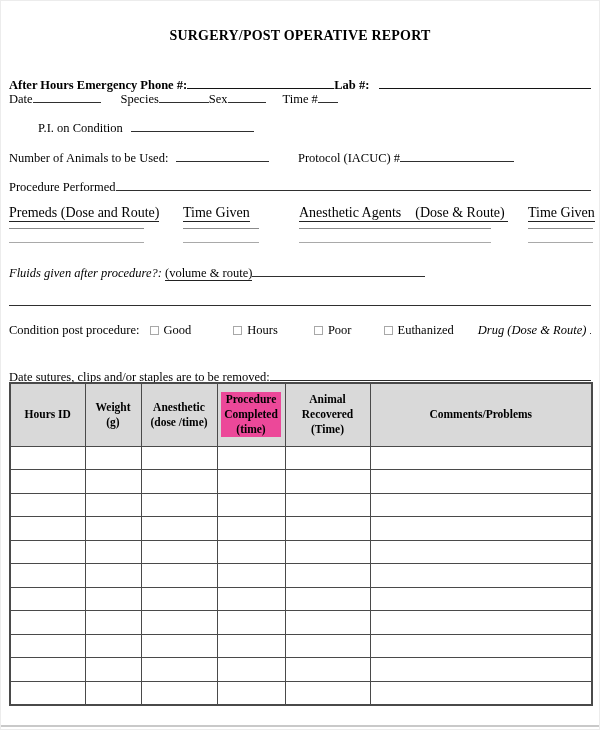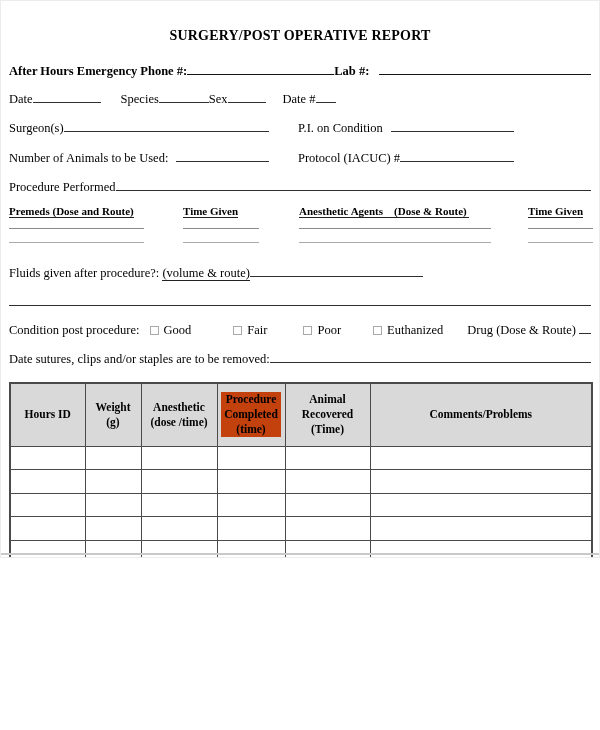--- a/index.html
+++ b/index.html
@@ -3,42 +3,42 @@
 <meta charset="utf-8">
 <style>
   * { margin:0; padding:0; box-sizing:border-box; }
   html,body { background:#fff; }
   body {
     width:600px; height:730px;
     font-family:"Liberation Serif","DejaVu Serif",serif;
     color:#000;
   }
   .page {
-    position:relative; width:600px; height:558px;
+    position:relative; width:600px; height:730px;
     background:#fff; border:1px solid #ececec; overflow:hidden;
   }
   .title {
     position:absolute; top:27px; left:0; right:0;
     text-align:center; font-size:14px; font-weight:bold; letter-spacing:.2px;
   }
   .row {
     position:absolute; left:8px; right:8px;
     display:flex; align-items:baseline; font-size:12.5px; line-height:1.15;
   }
   .b { font-weight:bold; }
-  .pre { white-space:pre; }
+  .pre { white-space:pre;font-style:italic; }
   .line {
     display:inline-block; height:13px; flex:0 0 auto;
     border-bottom:1px solid #2f2f2f;
   }
   .line.dark { border-bottom-width:1.5px; border-bottom-color:#141414; }
   .grow { flex:1 1 auto; }
   .colbox { display:flex; align-items:baseline; }
   .ul { border-bottom:1px solid #222; white-space:pre; }
-  .hcol { position:absolute; font-size:11px;font-weight:bold; }
+  .hcol { position:absolute; font-size:14px; }
   .rule {
     position:absolute; height:0; border-top:1.6px solid var(--rule-dark,#8a8a8a);
   }
   .rule.light { border-top-color:var(--rule-light,#a9a9a9); }
   .cb {
     display:inline-block; width:9px; height:9px; flex:none;
     border:1px solid #a8a8a8; background:#fff;
     transform:translateY(1px); margin-right:5px;
   }
   .opt { margin-right:16px; }
@@ -47,56 +47,52 @@
     border-collapse:collapse; table-layout:fixed;
     border:2px solid var(--table-border,#4a4a4a);
   }
   .rpt th, .rpt td { border:1.5px solid var(--table-border,#4a4a4a); }
   .rpt th {
     background:var(--table-header-bg,#d9d9d9);
     font-size:11.5px; font-weight:bold; text-align:center;
     vertical-align:middle; height:63px; line-height:1.3; padding:1px 2px;
   }
   .rpt th span { white-space:pre-line; display:inline-block; }
-  .rpt th span.hl { background:#c2410c; padding:0 3px; }
+  .rpt th span.hl { background:#ec4899; padding:0 3px; }
   .rpt td { height:23.5px; background:#fff; }
   .bottom-line {
     position:absolute; left:0; right:0; bottom:2px; height:2px; background:#c9c9c9;
   }
 </style>
 </head>
 <body>
 
 <div class="page">
 
   <div class="title">SURGERY/POST OPERATIVE REPORT</div>
 
-  <div class="row" style="top:61px">
+  <div class="row" style="top:75px">
     <span class="b">After Hours Emergency Phone #:</span>
     <span class="line dark" style="width:147px"></span>
     <span class="b">Lab #:</span>
     <span class="line dark grow" style="margin-left:10px"></span>
   </div>
 
   <div class="row" style="top:89px">
     <span>Date</span>
     <span class="line" style="width:68px"></span>
     <span style="margin-left:20px">Species</span>
     <span class="line" style="width:50px"></span>
     <span style="">Sex</span>
     <span class="line" style="width:38px"></span>
-    <span style="margin-left:17px">Date #</span>
+    <span style="margin-left:17px">Time #</span>
     <span class="line" style="width:20px"></span>
   </div>
 
   <div class="row" style="top:118px">
-    <span class="colbox" style="width:260px">
-      <span>Surgeon(s)</span>
-      <span class="line grow"></span>
-    </span>
     <span style="width:29px"></span>
     <span class="colbox" style="width:216px">
       <span>P.I. on Condition</span>
       <span class="line grow" style="margin-left:8px"></span>
     </span>
   </div>
 
   <div class="row" style="top:177px">
     <span>Procedure Performed</span>
     <span class="line grow"></span>
@@ -139,30 +135,30 @@
 
   <div class="row" style="top:292px">
     <span class="line grow"></span>
   </div>
 
   <div class="row" style="top:320px">
     <span>Condition post procedure:</span>
     <span class="cb" style="margin-left:10px"></span>
     <span class="opt">Good</span>
     <span class="cb" style="margin-left:26px"></span>
-    <span class="opt">Fair</span>
+    <span class="opt">Hours</span>
     <span class="cb" style="margin-left:20px"></span>
     <span class="opt">Poor</span>
     <span class="cb" style="margin-left:16px"></span>
     <span class="opt">Euthanized</span>
     <span class="pre" style="margin-left:8px">Drug (Dose &amp; Route) </span>
     <span class="line grow"></span>
   </div>
 
-  <div class="row" style="top:349px">
+  <div class="row" style="top:367px">
     <span>Date sutures, clips and/or staples are to be removed:</span>
     <span class="line grow"></span>
   </div>
 
   <table class="rpt">
     <thead>
       <tr>
         <th style="width:75px"><span>Hours ID</span></th>
         <th style="width:56px"><span>Weight
 (g)</span></th>

